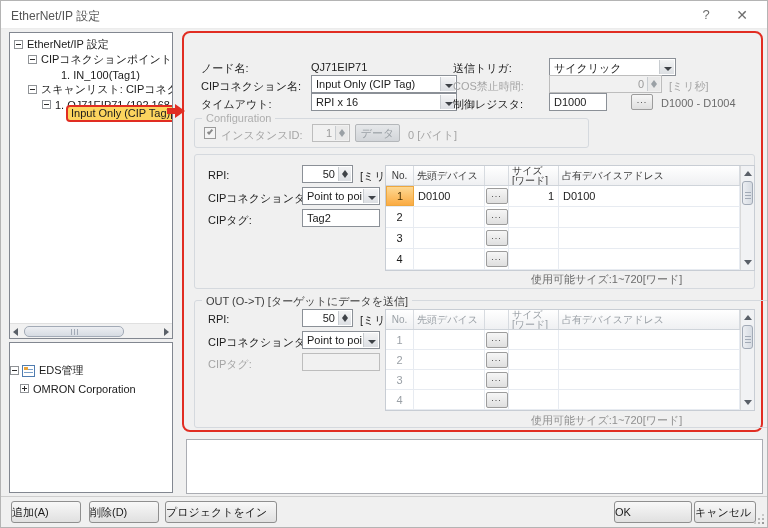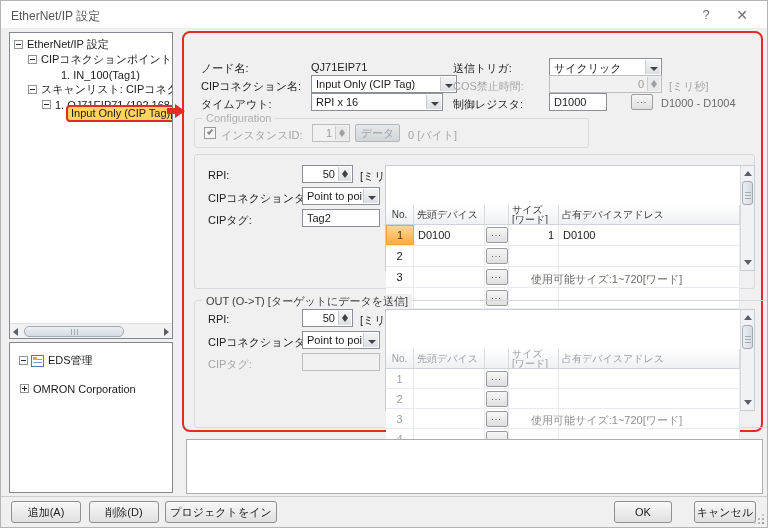--- a/index.html
+++ b/index.html
@@ -62,21 +62,21 @@
         font-size:9px;letter-spacing:1px;color:#444;text-align:center;line-height:11px;}
   .dbtn{position:absolute;height:18px;background:linear-gradient(#e6e8ea,#d2d5d9);border:1px solid #b4b7ba;border-radius:2px;color:#9aa0a5;text-align:center;line-height:16px;}
   .chk{position:absolute;width:12px;height:12px;background:#f4f4f4;border:1px solid #9a9a9a;}
   .chk .mark{position:absolute;left:2px;top:2px;width:6px;height:3px;border-left:2px solid #8a8a8a;border-bottom:2px solid #8a8a8a;transform:rotate(-48deg);}
   
   .gb{position:absolute;border:1px solid #d5d9de;border-radius:3px;}
   .gb .leg{position:absolute;top:-7px;left:7px;background:#f0f0f0;padding:0 4px;color:#3c3c3c;}
   .gb.dis .leg{color:#aeaeae;}
   
   .dtable{position:absolute;background:#fff;border:1px solid #c8cdd4;}
-  .th-row{display:flex;height:20px;background:linear-gradient(#ffffff,#eff0f2);border-bottom:1px solid #cfd4da;width:calc(100% - 14px);margin-top:39px;}
+  .th-row{display:flex;height:20px;background:linear-gradient(#ffffff,#eff0f2);border-bottom:1px solid #cfd4da;width:calc(100% - 14px);}
   .th{font-size:10px;line-height:10px;color:#3a3a3a;padding:1px 3px;border-right:1px solid #d7dbe0;display:flex;align-items:center;overflow:hidden;}
   .tr{display:flex;border-bottom:1px solid #e7ebf1;background:#fff;width:calc(100% - 14px);}
   .trh21{height:21px;}
   .trh20{height:20px;}
   .td{border-right:1px solid #e7ebf1;display:flex;align-items:center;padding:0 4px;overflow:hidden;}
   .c-no{width:28px;justify-content:center;flex:none;}
   .c-dev{width:71px;flex:none;}
   .c-br{width:24px;justify-content:center;padding:0;flex:none;}
   .c-size{width:50px;flex:none;}
   .td.c-size{justify-content:flex-end;}
@@ -86,21 +86,21 @@
   .vscroll{position:absolute;top:0;right:0;bottom:0;width:14px;background:#f1f2f4;border-left:1px solid #d9d9d9;}
   .sa{position:absolute;left:3px;width:0;height:0;border-left:4px solid transparent;border-right:4px solid transparent;}
   .sa.up{top:5px;border-bottom:5px solid #5a6068;}
   .sa.dn{bottom:5px;border-top:5px solid #5a6068;}
   .sth{position:absolute;left:1px;top:15px;width:11px;height:24px;background:linear-gradient(90deg,#eceef2,#d6dbe2);border:1px solid #a2aab6;border-radius:3px;}
   .sth::before{content:"";position:absolute;left:2px;top:10px;width:6px;height:1px;background:#a2aab6;box-shadow:0 3px #a2aab6,0 6px #a2aab6;}
   
   .msgbox{position:absolute;left:185px;top:438px;width:577px;height:55px;background:#fff;border:1px solid #abadb3;}
   .footer{position:absolute;left:0;right:0;bottom:0;height:31px;background:#f0f0f0;border-top:1px solid #cdcdcd;}
   .btn{position:absolute;top:4px;height:22px;background:linear-gradient(#f8f8f8,#e0e0e0);border:1px solid #8f8f8f;border-radius:3px;
-       text-align:center;line-height:20px;color:#1a1a1a;}
+       line-height:20px;color:#1a1a1a;}
   .grip{position:absolute;right:3px;bottom:3px;width:10px;height:10px;}
   .grip::before{content:"";position:absolute;right:0;bottom:0;width:2px;height:2px;background:#9a9a9a;
        box-shadow:-4px 0 #b5b5b5,0 -4px #b5b5b5,-8px 0 #c9c9c9,0 -8px #c9c9c9,-4px -4px #b5b5b5;}
 </style>
 </head>
 <body>
 
 <div class="dialog">
 
   <div class="titlebar">
@@ -138,38 +138,38 @@
       <i class="harr r"></i>
     </div>
   </div>
 
   <div class="red-arrow">
       <i class="tail"></i>
       <i class="head"></i>
     </div>
 
   <div class="tree-panel tree2">
-    <div class="ti" style="top:10px;padding-left:9px">
+    <div class="ti" style="top:20px;padding-left:0">
       <span class="tbox"></span>
       <span class="eds-icon"></span>
       <span class="tlabel">EDS管理</span>
     </div>
     <div class="ti" style="top:38px;padding-left:10px">
       <span class="tbox plus"></span>
       <span class="tlabel">OMRON Corporation</span>
     </div>
   </div>
 
   <div class="red-frame">
     <div class="panel">
 
       <span class="lb" style="left:17px;top:7px">ノード名:</span>
       <span class="lb" style="left:127px;top:7px">QJ71EIP71</span>
       <span class="lb" style="left:269px;top:7px">送信トリガ:</span>
-      <div class="ctrl" style="left:365px;top:4px;width:113px">
+      <div class="ctrl" style="left:365px;top:4px;width:127px">
         <span class="cv">サイクリック</span>
         <span class="cbtn">
             <i class="da"></i>
           </span>
       </div>
 
       <span class="lb" style="left:17px;top:25px">CIPコネクション名:</span>
       <div class="ctrl" style="left:127px;top:21px;width:146px">
         <span class="cv">Input Only (CIP Tag)</span>
         <span class="cbtn">
@@ -180,21 +180,21 @@
       <div class="ctrl dis" style="left:365px;top:21px;width:113px">
         <span class="cv num">0</span>
         <span class="sbtn">
             <i class="ua"></i>
             <i class="dna"></i>
           </span>
       </div>
       <span class="lb dis" style="left:485px;top:25px">[ミリ秒]</span>
 
       <span class="lb" style="left:17px;top:43px">タイムアウト:</span>
-      <div class="ctrl" style="left:127px;top:39px;width:132px">
+      <div class="ctrl" style="left:127px;top:39px;width:146px">
         <span class="cv">RPI x 16</span>
         <span class="cbtn">
             <i class="da"></i>
           </span>
       </div>
       <span class="lb" style="left:269px;top:43px">制御レジスタ:</span>
       <div class="ctrl" style="left:365px;top:39px;width:58px">
         <span class="cv">D1000</span>
       </div>
       <span class="bbtn" style="position:absolute;left:447px;top:40px">...</span>
@@ -370,18 +370,18 @@
 
     </div>
   </div>
 
   <div class="msgbox"></div>
 
   <div class="footer">
     <div class="btn" style="left:10px;width:70px">追加(A)</div>
     <div class="btn" style="left:88px;width:70px">削除(D)</div>
     <div class="btn" style="left:164px;width:112px">プロジェクトをインポート(I)</div>
-    <div class="btn" style="left:613px;width:58px">OK</div>
+    <div class="btn" style="left:613px;width:78px">OK</div>
     <div class="btn" style="left:693px;width:62px">キャンセル</div>
     <span class="grip"></span>
   </div>
 
 </div>
 
 </body></html>

